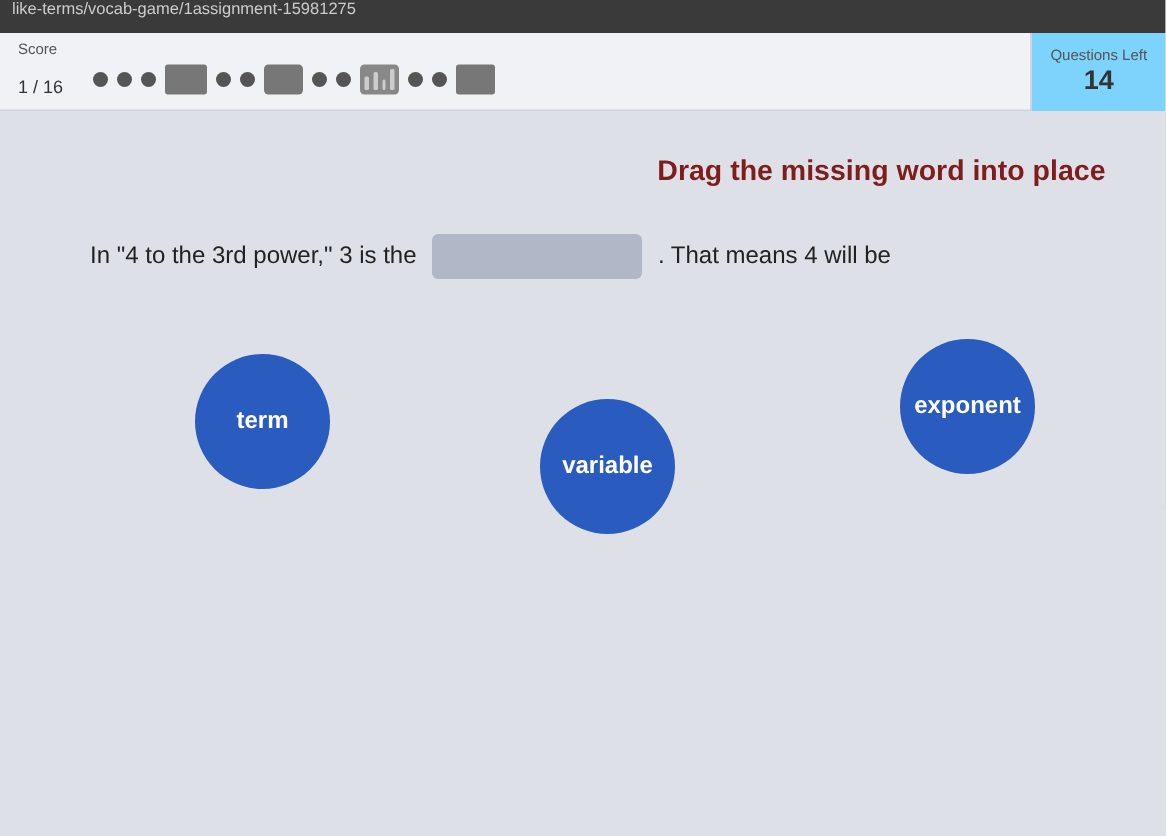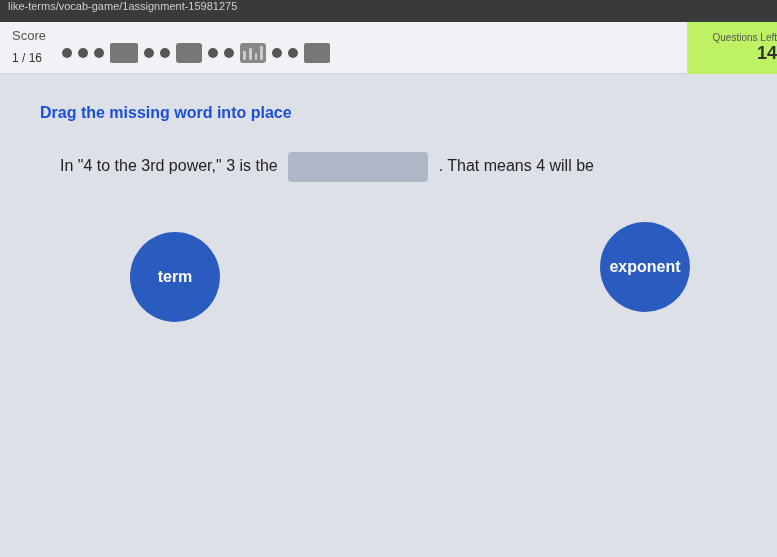--- a/index.html
+++ b/index.html
@@ -38,21 +38,21 @@
       background: #f0f2f5;
       height: 52px;
       display: flex;
       align-items: center;
       padding: 0 12px;
       border-bottom: 1px solid #d0d4da;
       position: relative;
     }
 
     .score-label {
-      font-size: 13px;
+      font-size: 10px;
       color: #555;
       position: absolute;
       top: 6px;
       left: 12px;
     }
 
     .score-value {
       font-size: 12px;
       color: #333;
       position: absolute;
@@ -85,25 +85,25 @@
       align-items: center;
       justify-content: center;
     }
 
     .questions-left-box {
       position: absolute;
       top: 0;
       right: 0;
       width: 90px;
       height: 52px;
-      background: #bef264;
+      background: #7dd3fc;
       border-left: 1px solid #d0d4da;
       display: flex;
       flex-direction: column;
-      align-items: flex-end;
+      align-items: center;
       justify-content: center;
     }
 
     .questions-left-label {
       font-size: 10px;
       color: #555;
     }
 
     .questions-left-value {
       font-size: 18px;
@@ -111,24 +111,24 @@
       color: #333;
     }
 
     
     .game-area {
       padding: 30px 40px 20px 40px;
       position: relative;
     }
 
     .instruction-title {
-      font-size: 16px;
+      font-size: 19px;
       font-weight: bold;
-      color: #1d4ed8;
-      text-align: left;
+      color: #7f1d1d;
+      text-align: right;
       margin-bottom: 30px;
     }
 
     .sentence-area {
       font-size: 16px;
       color: #222;
       line-height: 1.8;
       margin-bottom: 20px;
       padding: 0 20px;
     }
@@ -245,20 +245,23 @@
       <span>. That means 4 will be</span>
       <br>
     </div>
 
     <div class="bubbles-area">
 
       <div class="word-bubble bubble-term">
         <span>term</span>
       </div>
 
+      <div class="word-bubble bubble-variable">
+        <span>variable</span>
+      </div>
 
       <div class="word-bubble bubble-exponent">
         <span>exponent</span>
       </div>
 
     </div>
 
   </div>
 
 </div>

